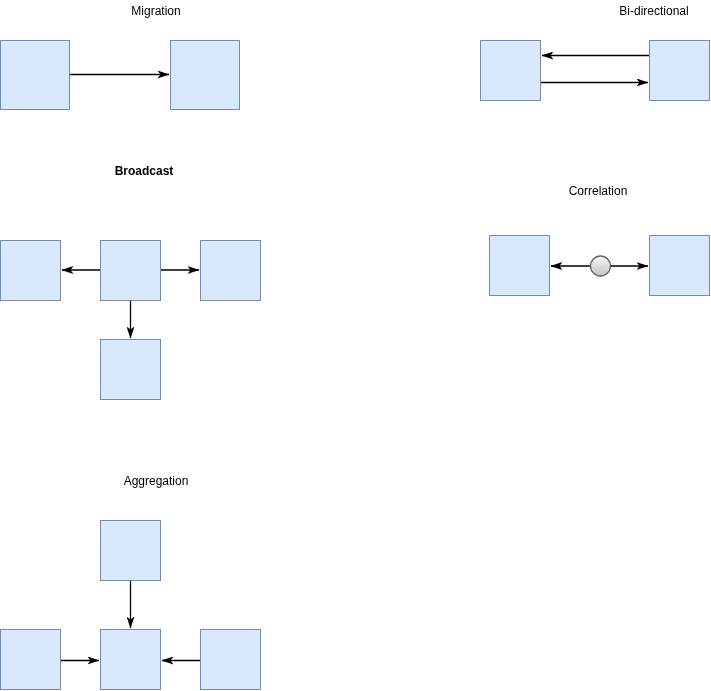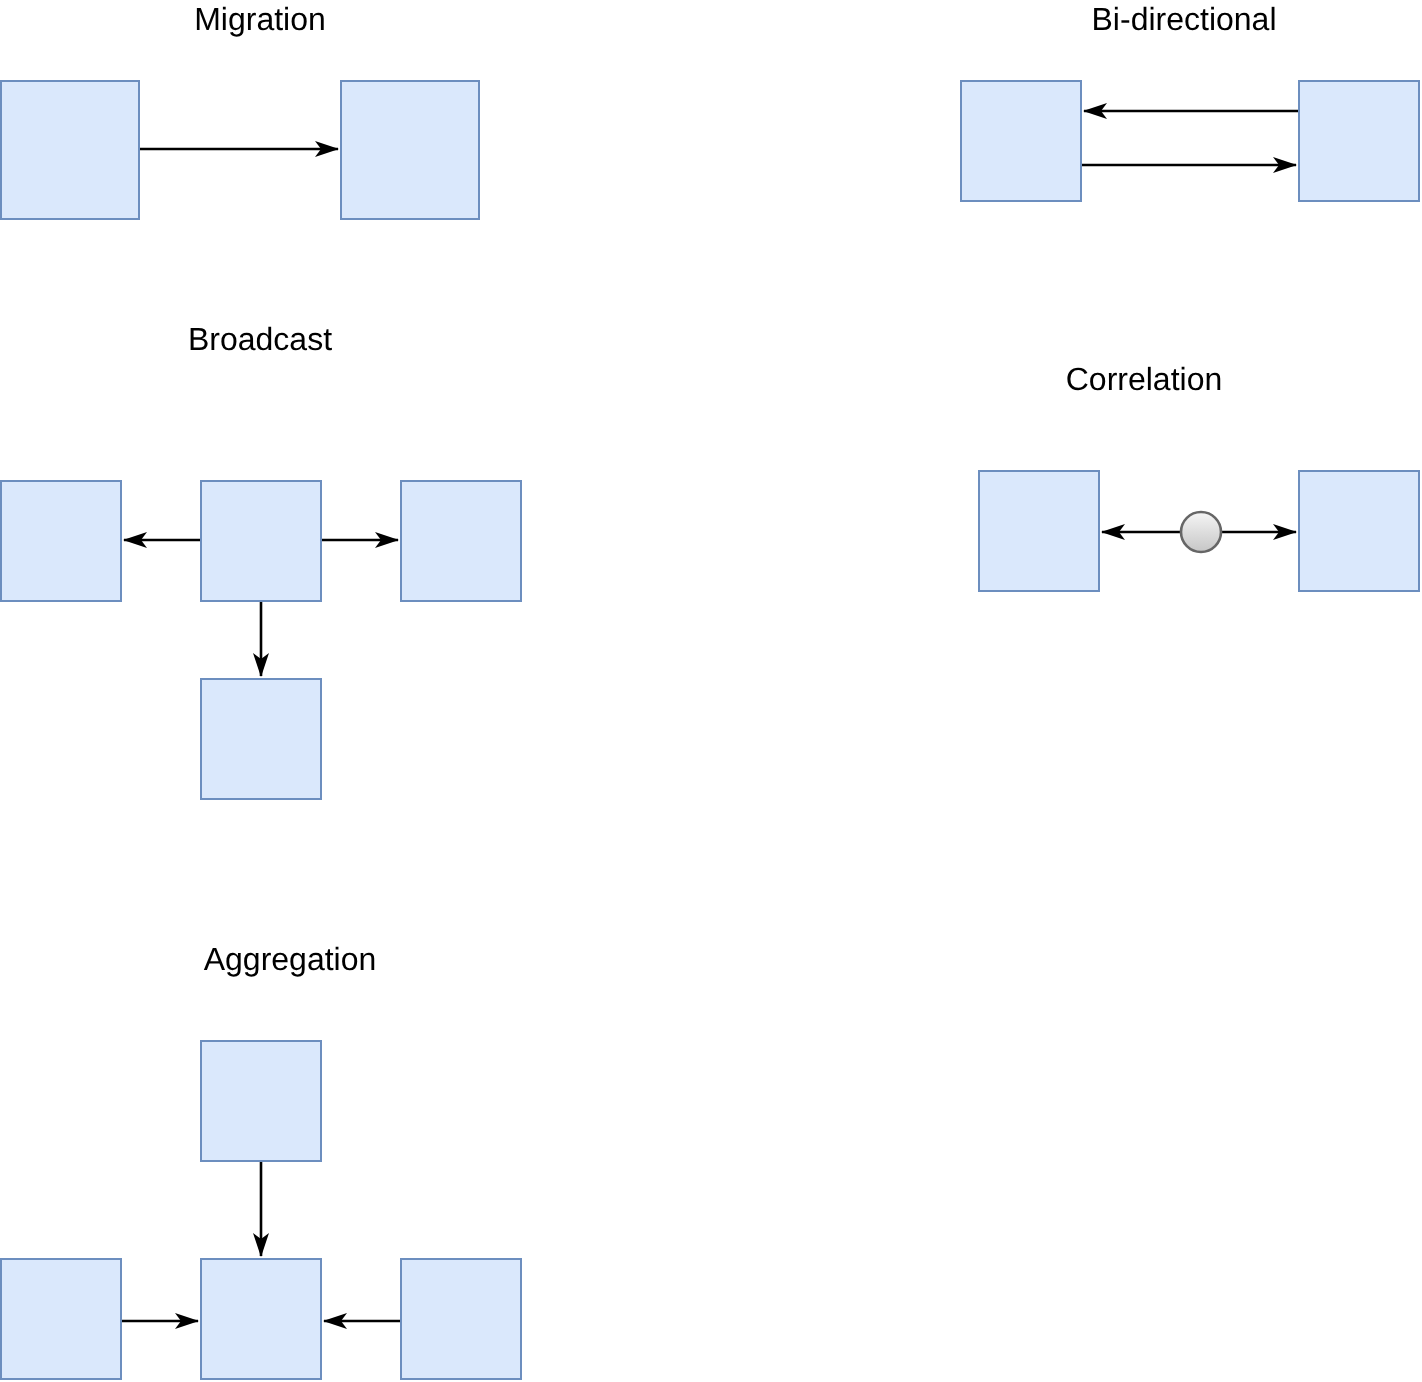--- a/index.html
+++ b/index.html
@@ -24,24 +24,25 @@
   }
   .node {
     position: absolute;
     box-sizing: border-box;
     background: var(--node-fill, #dae8fc);
     border: 1px solid var(--node-stroke, #6c8ebf);
   }
   .section-title {
     position: absolute;
     transform: translateX(-50%);
-    font-size: 16px;
+    font-size: 12px;
     line-height: 14px;
     color: var(--title-color, #000000);
     white-space: nowrap;
+    margin-left: 26px;
   }
 </style>
 </head>
 <body>
 
 <div class="canvas">
   <svg class="edges-layer" width="711" height="691" viewBox="0 0 711 691" xmlns="http://www.w3.org/2000/svg">
     <defs>
       <marker id="arrow-head" viewBox="0 0 12 8" markerWidth="12" markerHeight="8" refX="11.5" refY="4" orient="auto" markerUnits="userSpaceOnUse">
         <path id="arrow-head-path" d="M0,0 L12,4 L0,8 L3,4 Z" fill="#000000"></path>
@@ -65,30 +66,30 @@
         <line x1="200" y1="660.5" x2="162" y2="660.5" stroke="#000000" stroke-width="1.3" marker-end="url(#arrow-head)"></line>
       </g>
     <g id="junctions-group">
         <circle cx="600.5" cy="266" r="10" fill="url(#junction-gradient)" stroke="#666666" stroke-width="1.3"></circle>
       </g>
   </svg>
   <div id="nodes-layer">
       <div class="section-title" style="left: 130px; top: 4px;">Migration</div>
       <div class="node" style="left: 0px; top: 40px; width: 70px; height: 70px;"></div>
       <div class="node" style="left: 170px; top: 40px; width: 70px; height: 70px;"></div>
-      <div class="section-title" style="left: 592px; top: 4px;">Bi-directional</div>
+      <div class="section-title" style="left: 628px; top: 4px;">Bi-directional</div>
       <div class="node" style="left: 480px; top: 40px; width: 61px; height: 61px;"></div>
       <div class="node" style="left: 649px; top: 40px; width: 61px; height: 61px;"></div>
-      <div class="section-title" style="left: 130px; top: 164px;">Broadcast</div>
+      <div class="section-title" style="left: 118px; top: 164px; font-weight: bold;">Broadcast</div>
       <div class="node" style="left: 100px; top: 240px; width: 61px; height: 61px;"></div>
       <div class="node" style="left: 0px; top: 240px; width: 61px; height: 61px;"></div>
       <div class="node" style="left: 200px; top: 240px; width: 61px; height: 61px;"></div>
       <div class="node" style="left: 100px; top: 339px; width: 61px; height: 61px;"></div>
       <div class="section-title" style="left: 572px; top: 184px;">Correlation</div>
       <div class="node" style="left: 489px; top: 235px; width: 61px; height: 61px;"></div>
       <div class="node" style="left: 649px; top: 235px; width: 61px; height: 61px;"></div>
-      <div class="section-title" style="left: 145px; top: 474px;">Aggregation</div>
+      <div class="section-title" style="left: 130px; top: 474px;">Aggregation</div>
       <div class="node" style="left: 100px; top: 520px; width: 61px; height: 61px;"></div>
       <div class="node" style="left: 0px; top: 629px; width: 61px; height: 61px;"></div>
       <div class="node" style="left: 100px; top: 629px; width: 61px; height: 61px;"></div>
       <div class="node" style="left: 200px; top: 629px; width: 61px; height: 61px;"></div>
     </div>
 </div>
 
 </body></html>

